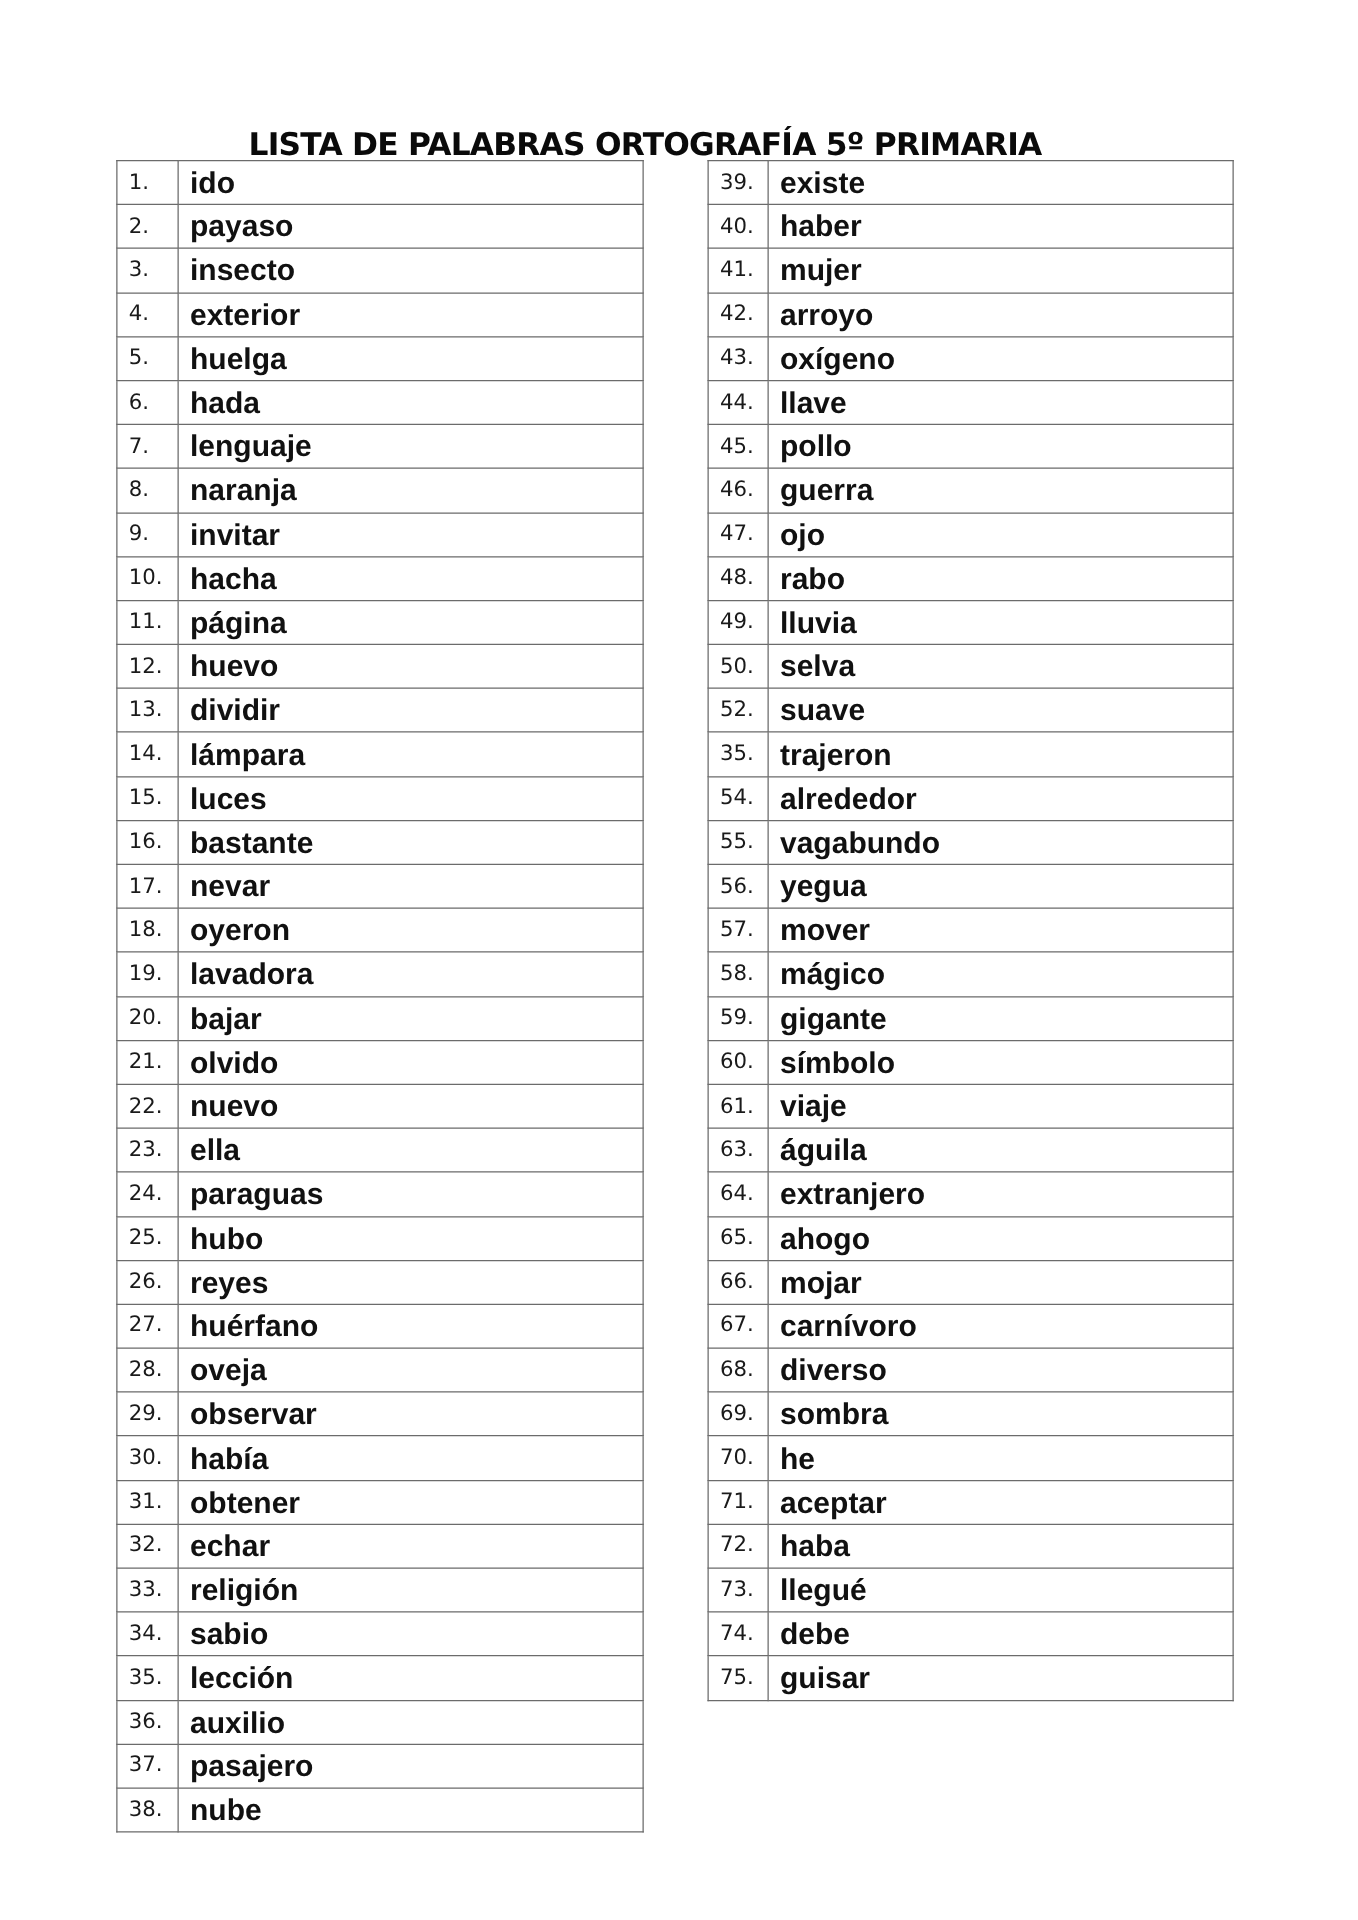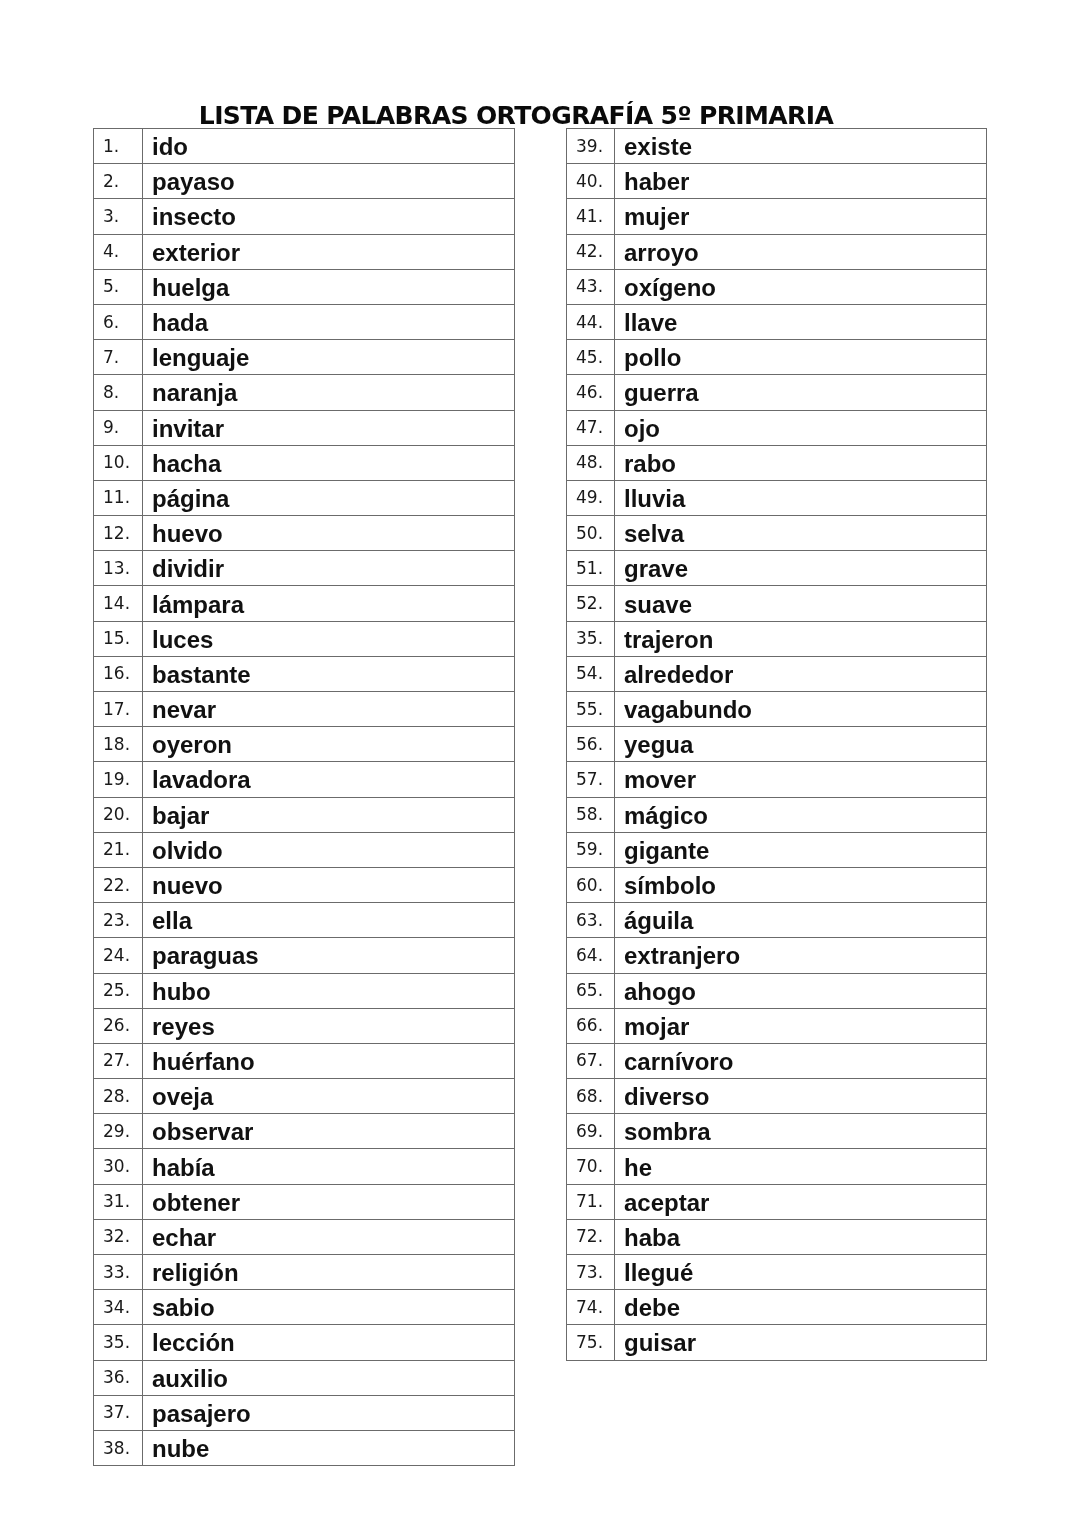--- a/index.html
+++ b/index.html
@@ -271,24 +271,20 @@
       </tr>
       <tr>
         <td class="num">49.</td>
         <td class="word">lluvia</td>
       </tr>
       <tr>
         <td class="num">50.</td>
         <td class="word">selva</td>
       </tr>
       <tr>
-        <td class="num">51.</td>
-        <td class="word">grave</td>
-      </tr>
-      <tr>
         <td class="num">52.</td>
         <td class="word">suave</td>
       </tr>
       <tr>
         <td class="num">35.</td>
         <td class="word">trajeron</td>
       </tr>
       <tr>
         <td class="num">54.</td>
         <td class="word">alrededor</td>
@@ -309,20 +305,24 @@
         <td class="num">58.</td>
         <td class="word">mágico</td>
       </tr>
       <tr>
         <td class="num">59.</td>
         <td class="word">gigante</td>
       </tr>
       <tr>
         <td class="num">60.</td>
         <td class="word">símbolo</td>
+      </tr>
+      <tr>
+        <td class="num">61.</td>
+        <td class="word">viaje</td>
       </tr>
       <tr>
         <td class="num">63.</td>
         <td class="word">águila</td>
       </tr>
       <tr>
         <td class="num">64.</td>
         <td class="word">extranjero</td>
       </tr>
       <tr>

